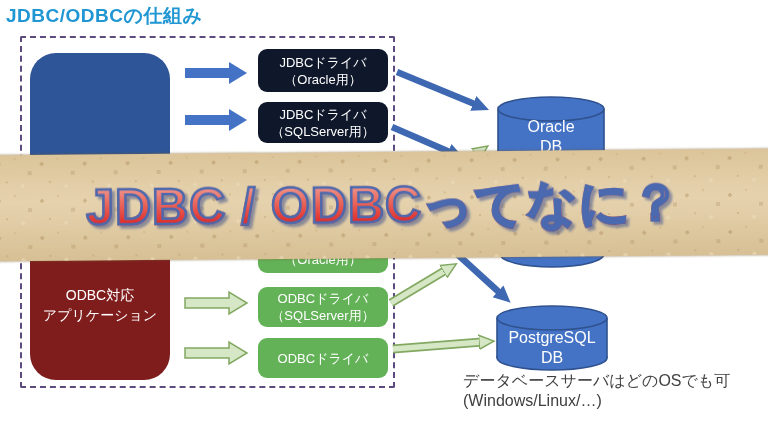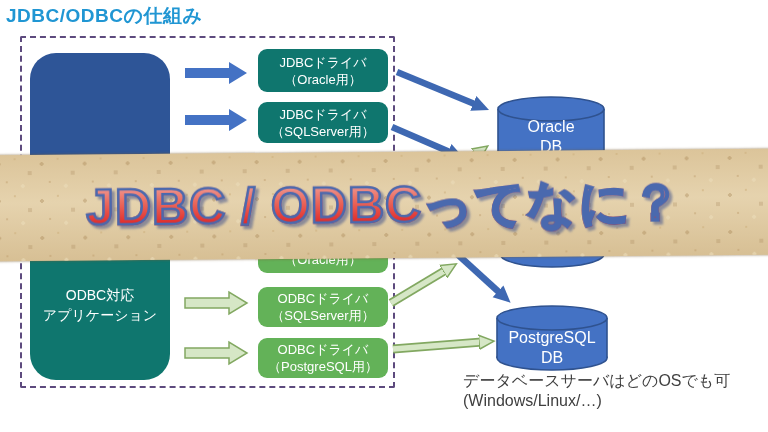--- a/index.html
+++ b/index.html
@@ -13,26 +13,26 @@
   }
   .dashed-box{
     left:20px;top:36px;width:371px;height:348px;
     border:2px dashed #5d4a7e;border-radius:2px;
   }
   .app-box{
     width:140px;border-radius:26px;color:#ffffff;text-align:center;
     font-size:14px;line-height:20px;display:flex;flex-direction:column;justify-content:center;
   }
   .jdbc-app{left:30px;top:53px;height:100px;background:#2e5597;padding-top:80px;box-sizing:content-box;}
-  .odbc-app{left:30px;top:215px;height:165px;background:#0f766e;padding-top:14px;box-sizing:border-box;}
+  .odbc-app{left:30px;top:215px;height:165px;background:#7f1d1d;padding-top:14px;box-sizing:border-box;}
   .driver-box{
     left:258px;width:130px;border-radius:9px;color:#ffffff;text-align:center;
     font-size:13px;line-height:17px;display:flex;flex-direction:column;justify-content:center;
   }
-  .jdbc-driver{background:#0f766e;}
+  .jdbc-driver{background:#0f172a;}
   .odbc-driver{background:#63b258;}
   .db-label{
     color:#ffffff;text-align:center;font-size:16px;line-height:20px;z-index:2;
   }
   .caption{
     left:463px;top:371px;width:300px;color:#3f3f3f;font-size:16px;line-height:20px;z-index:2;
   }
   .banner{
     left:-8px;top:152px;width:784px;height:106px;z-index:5;
     transform:rotate(-0.5deg);
@@ -87,21 +87,20 @@
   <div class="abs driver-box odbc-driver" style="top:228px;height:45px;">
     <span>ODBCドライバ</span>
     <span>（Oracle用）</span>
   </div>
   <div class="abs driver-box odbc-driver" style="top:287px;height:40px;">
     <span>ODBCドライバ</span>
     <span>（SQLServer用）</span>
   </div>
   <div class="abs driver-box odbc-driver" style="top:338px;height:40px;">
     <span>ODBCドライバ</span>
-    <span>（PostgreSQL用）</span>
   </div>
 
   <svg class="abs overlay" width="768" height="432" viewBox="0 0 768 432">
     <defs>
       <marker id="mb" markerUnits="userSpaceOnUse" markerWidth="22" markerHeight="22" refX="4" refY="10" orient="auto">
         <path d="M0,2 L17,10 L0,18 Z" fill="#3e68b2"></path>
       </marker>
       <marker id="mg" markerUnits="userSpaceOnUse" markerWidth="22" markerHeight="22" refX="3" refY="10" orient="auto">
         <path d="M0,3 L15,10 L0,17 Z" fill="#d6e7c6" stroke="#82a861" stroke-width="1.5"></path>
       </marker>

